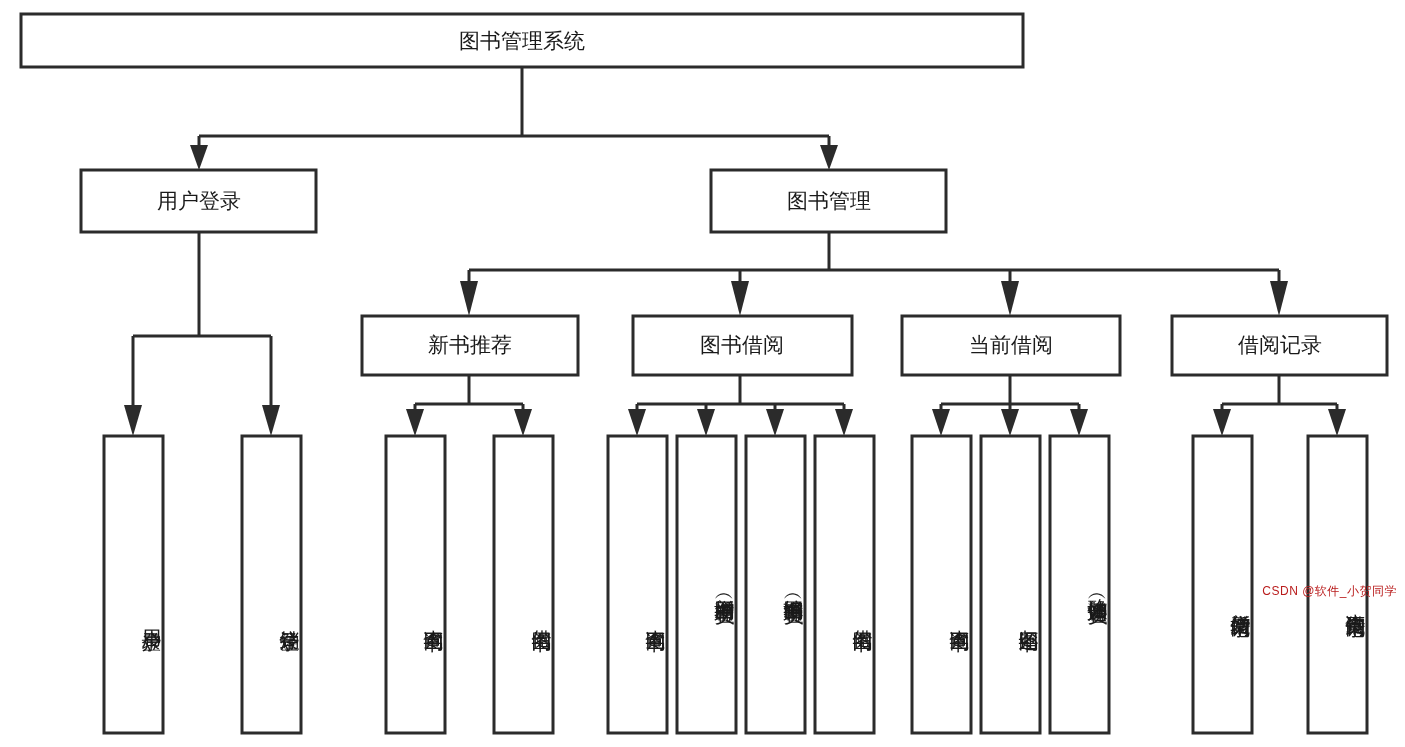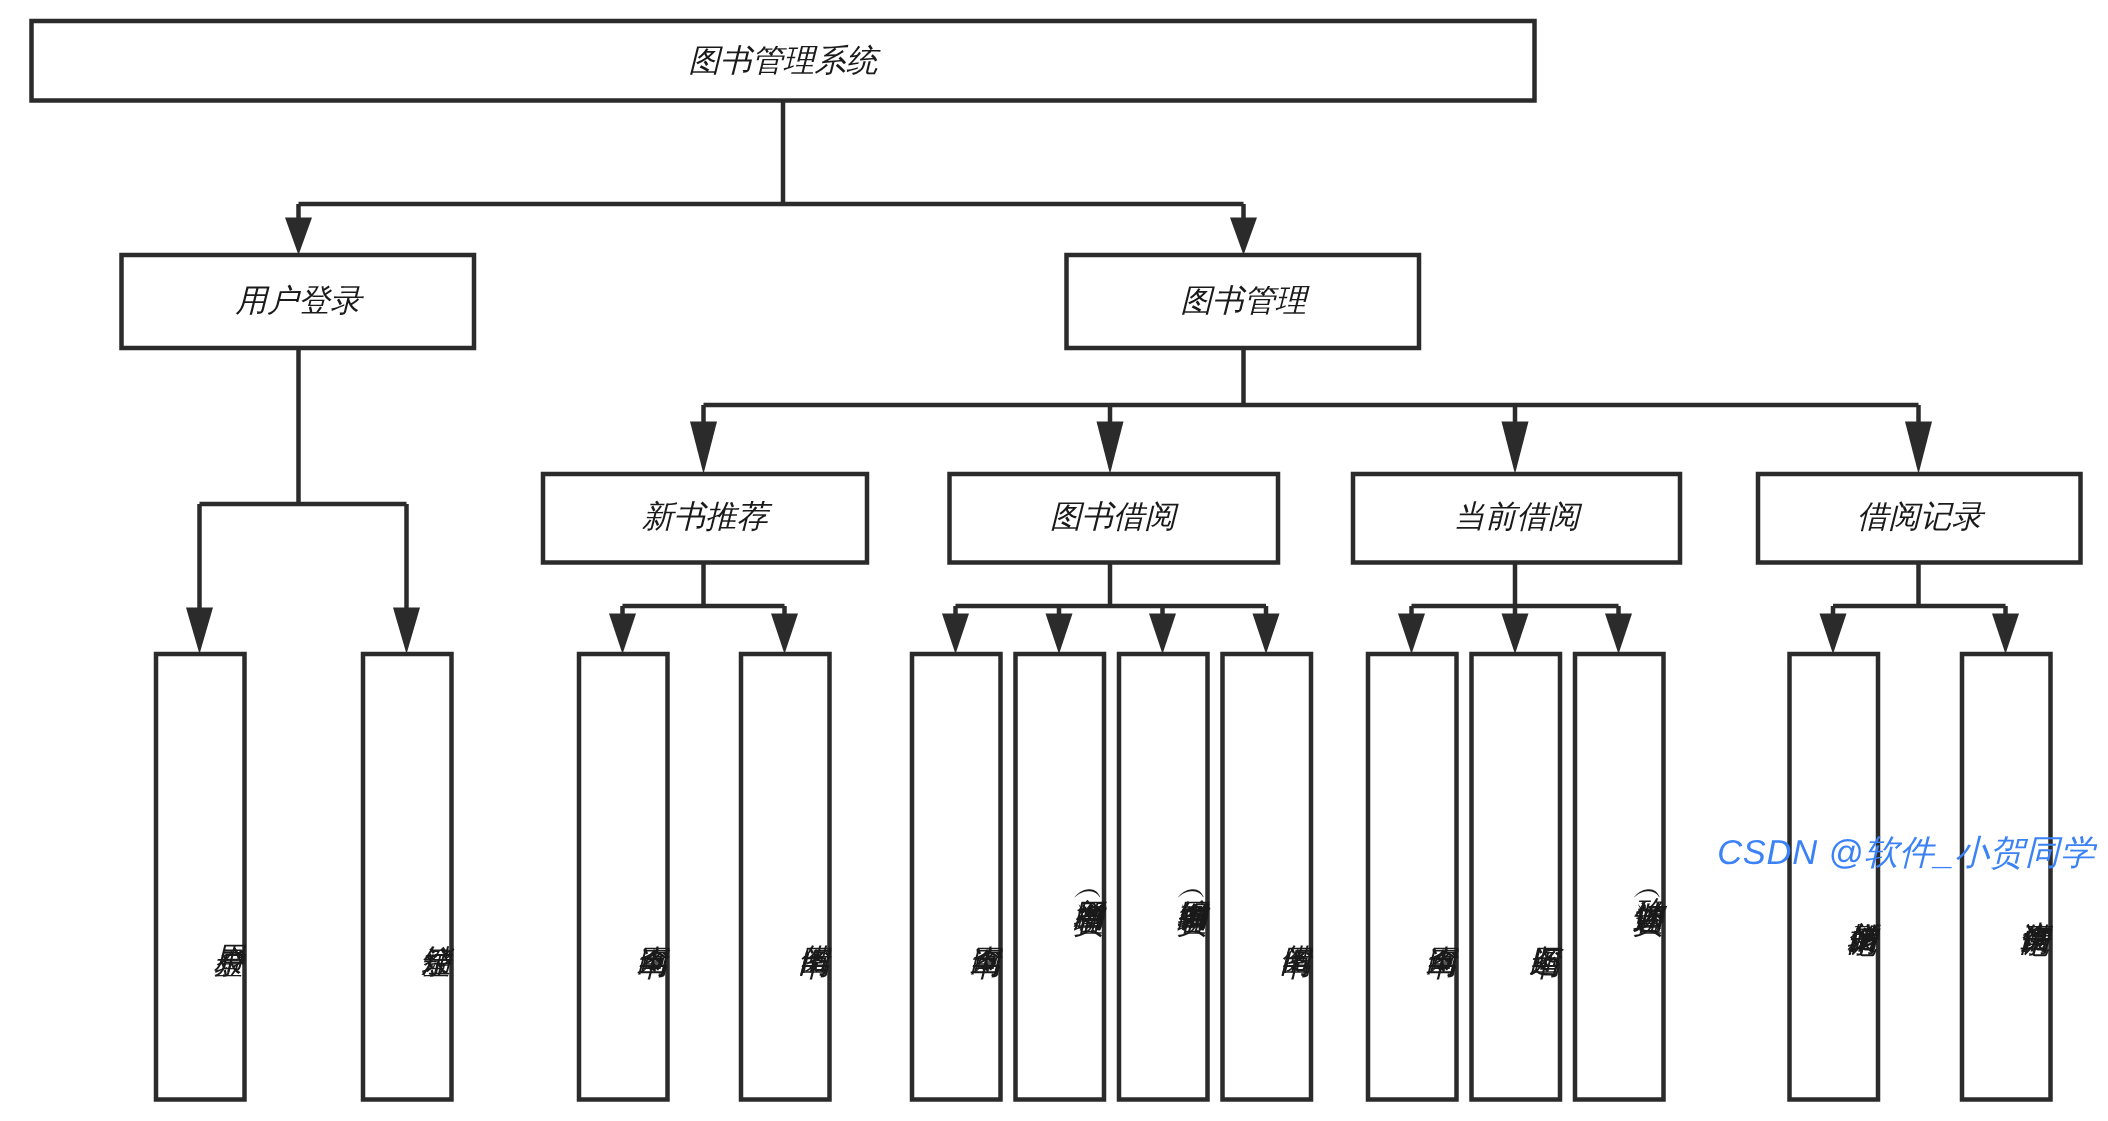--- a/index.html
+++ b/index.html
@@ -11,21 +11,20 @@
     width: 1405px;
     height: 747px;
     font-family: "Liberation Sans", "DejaVu Sans", sans-serif;
     overflow: hidden;
     position: relative;
   }
   #diagram-root {
     position: relative;
     width: 1405px;
     height: 600px;
-    font-style: italic;
   }
   svg.diagram-svg {
     position: absolute;
     left: 0;
     top: 0;
     width: 1405px;
     height: 747px;
   }
   .node-box {
     fill: #ffffff;
@@ -62,24 +61,24 @@
     letter-spacing: 1px;
     display: flex;
     align-items: flex-start;
     justify-content: center;
     pointer-events: none;
     white-space: nowrap;
   }
   .watermark {
     position: absolute;
     right: 8px;
-    bottom: 16px;
-    font-family: "Liberation Sans", "DejaVu Sans", sans-serif;
-    font-size: 23px;
-    color: #3b82f6;
+    bottom: 0;
+    font-family: "Liberation Sans", "DejaVu Sans", sans-serif;
+    font-size: 12px;
+    color: #b91c1c;
     letter-spacing: 0.5px;
     white-space: nowrap;
   }
 </style>
 </head>
 <body>
 
 <div id="diagram-root">
 
   <svg class="diagram-svg" viewBox="0 0 1405 747">

